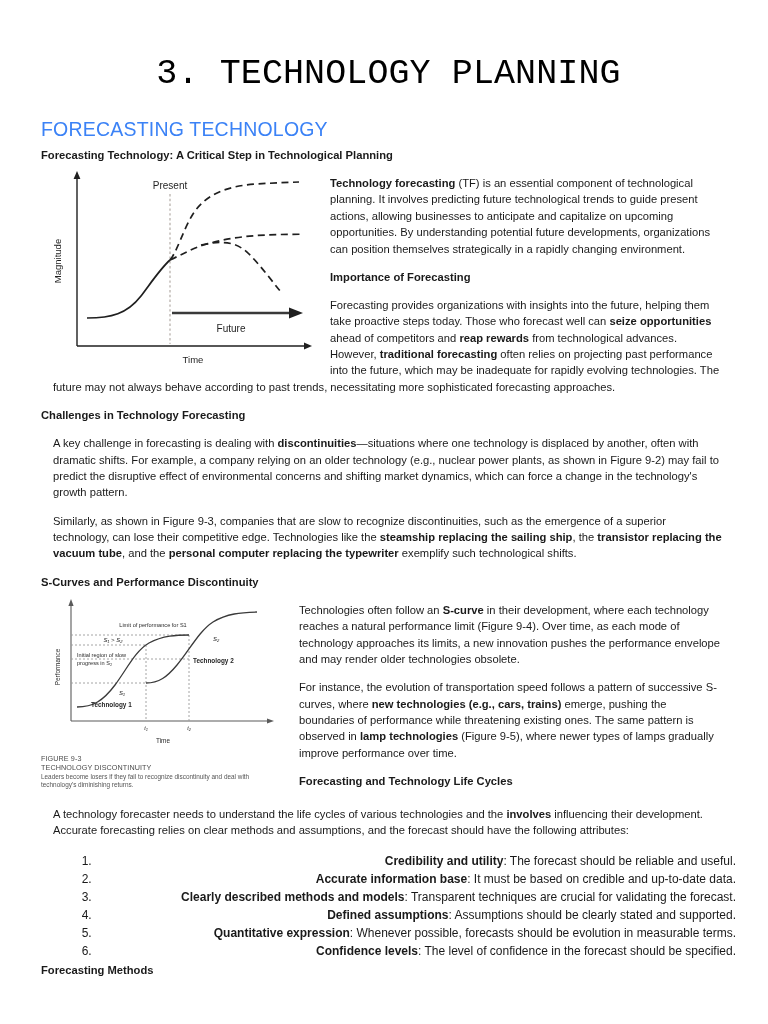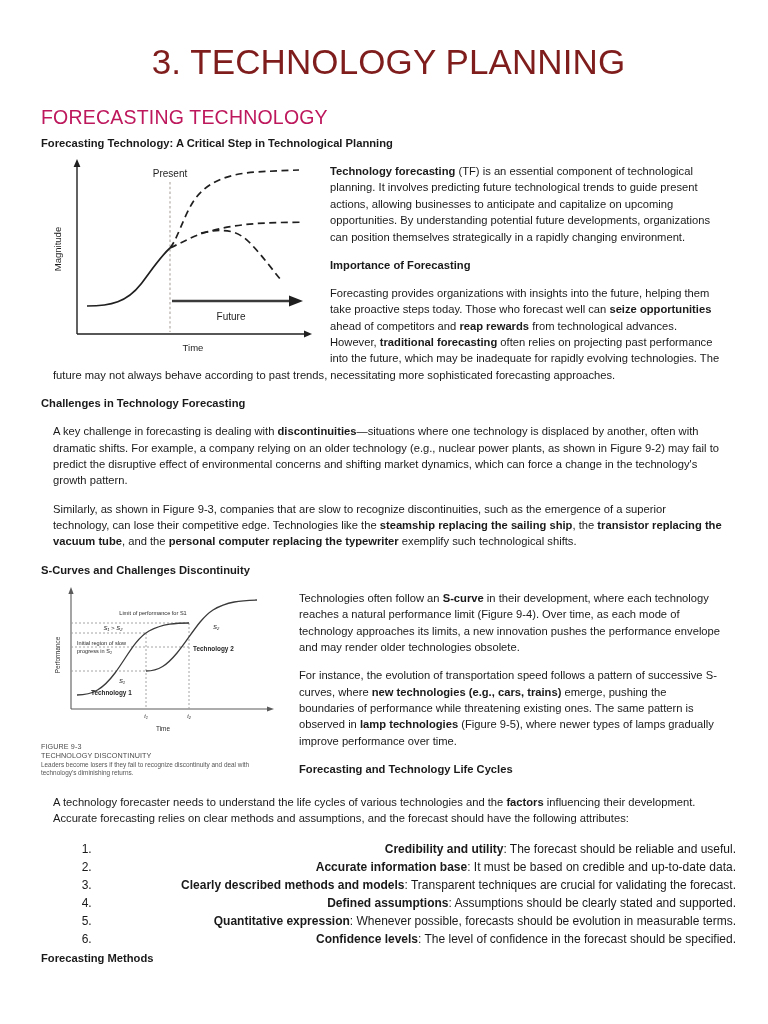--- a/index.html
+++ b/index.html
@@ -22,28 +22,29 @@
     padding: 0 32px 0 41px;
     background: #ffffff;
   }
 
   
   .doc-title {
     text-align: center;
     font-size: 35px;
     font-weight: 400;
     letter-spacing: 0.1px;
-    color: #7f1d1d;
-    margin: 0;
+    color: #000000;
+    margin: 12px;
     padding-top: 43px;
     line-height: 1.1;
+    font-family: Liberation Mono, monospace;
   }
 
   .section-heading {
-    color: #be185d;
+    color: #3b82f6;
     font-size: 19.5px;
     font-weight: 400;
     letter-spacing: 0.2px;
     margin: 24px 0 6px 0;
     line-height: 1.2;
   }
 
   .sub-heading {
     font-size: 11.2px;
     font-weight: bold;
@@ -182,21 +183,21 @@
   <p class="body"><span>Forecasting provides organizations with insights into the future, helping them take proactive steps today. Those who forecast well can </span><b>seize opportunities</b><span> ahead of competitors and </span><b>reap rewards</b><span> from technological advances. However, </span><b>traditional forecasting</b><span> often relies on projecting past performance into the future, which may be inadequate for rapidly evolving technologies. The future may not always behave according to past trends, necessitating more sophisticated forecasting approaches.</span></p>
 
   <div class="clearfix"></div>
 
   <div class="sub-heading">Challenges in Technology Forecasting</div>
 
   <p class="body"><span>A key challenge in forecasting is dealing with </span><b>discontinuities</b><span>—situations where one technology is displaced by another, often with dramatic shifts. For example, a company relying on an older technology (e.g., nuclear power plants, as shown in Figure 9-2) may fail to predict the disruptive effect of environmental concerns and shifting market dynamics, which can force a change in the technology's growth pattern.</span></p>
 
   <p class="body"><span>Similarly, as shown in Figure 9-3, companies that are slow to recognize discontinuities, such as the emergence of a superior technology, can lose their competitive edge. Technologies like the </span><b>steamship replacing the sailing ship</b><span>, the </span><b>transistor replacing the vacuum tube</b><span>, and the </span><b>personal computer replacing the typewriter</b><span> exemplify such technological shifts.</span></p>
 
-  <div class="sub-heading" style="margin-top:6px;">S-Curves and Challenges Discontinuity</div>
+  <div class="sub-heading" style="margin-top:6px;">S-Curves and Performance Discontinuity</div>
 
   <div class="fig-wrap-left fig2">
     <svg width="244" height="155" viewBox="0 0 244 155">
 
       <line x1="30" y1="6" x2="30" y2="124" stroke="#5a5a5a" stroke-width="1.1"></line>
       <polygon points="30,2 27.4,9 32.6,9" fill="#5a5a5a"></polygon>
       <line x1="30" y1="124" x2="228" y2="124" stroke="#5a5a5a" stroke-width="1.1"></line>
       <polygon points="233,124 226,121.4 226,126.6" fill="#5a5a5a"></polygon>
 
       <line x1="30" y1="38" x2="148" y2="38" stroke="#9a9a9a" stroke-width="0.9" stroke-dasharray="2,2"></line>
@@ -234,21 +235,21 @@
   </div>
 
   <p class="body"><span>Technologies often follow an </span><b>S-curve</b><span> in their development, where each technology reaches a natural performance limit (Figure 9-4). Over time, as each mode of technology approaches its limits, a new innovation pushes the performance envelope and may render older technologies obsolete.</span></p>
 
   <p class="body"><span>For instance, the evolution of transportation speed follows a pattern of successive S-curves, where </span><b>new technologies (e.g., cars, trains)</b><span> emerge, pushing the boundaries of performance while threatening existing ones. The same pattern is observed in </span><b>lamp technologies</b><span> (Figure 9-5), where newer types of lamps gradually improve performance over time.</span></p>
 
   <div class="sub-heading">Forecasting and Technology Life Cycles</div>
 
   <div class="clearfix"></div>
 
-  <p class="body"><span>A technology forecaster needs to understand the life cycles of various technologies and the </span><b>factors</b><span> influencing their development. Accurate forecasting relies on clear methods and assumptions, and the forecast should have the following attributes:</span></p>
+  <p class="body"><span>A technology forecaster needs to understand the life cycles of various technologies and the </span><b>involves</b><span> influencing their development. Accurate forecasting relies on clear methods and assumptions, and the forecast should have the following attributes:</span></p>
 
   <ol class="attr-list">
     <li><b>Credibility and utility</b><span>: The forecast should be reliable and useful.</span></li>
     <li><b>Accurate information base</b><span>: It must be based on credible and up-to-date data.</span></li>
     <li><b>Clearly described methods and models</b><span>: Transparent techniques are crucial for validating the forecast.</span></li>
     <li><b>Defined assumptions</b><span>: Assumptions should be clearly stated and supported.</span></li>
     <li><b>Quantitative expression</b><span>: Whenever possible, forecasts should be evolution in measurable terms.</span></li>
     <li><b>Confidence levels</b><span>: The level of confidence in the forecast should be specified.</span></li>
   </ol>
 

